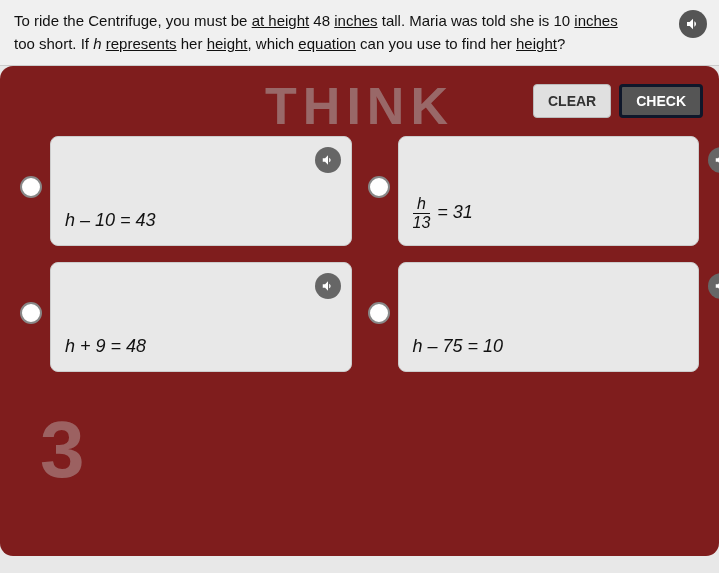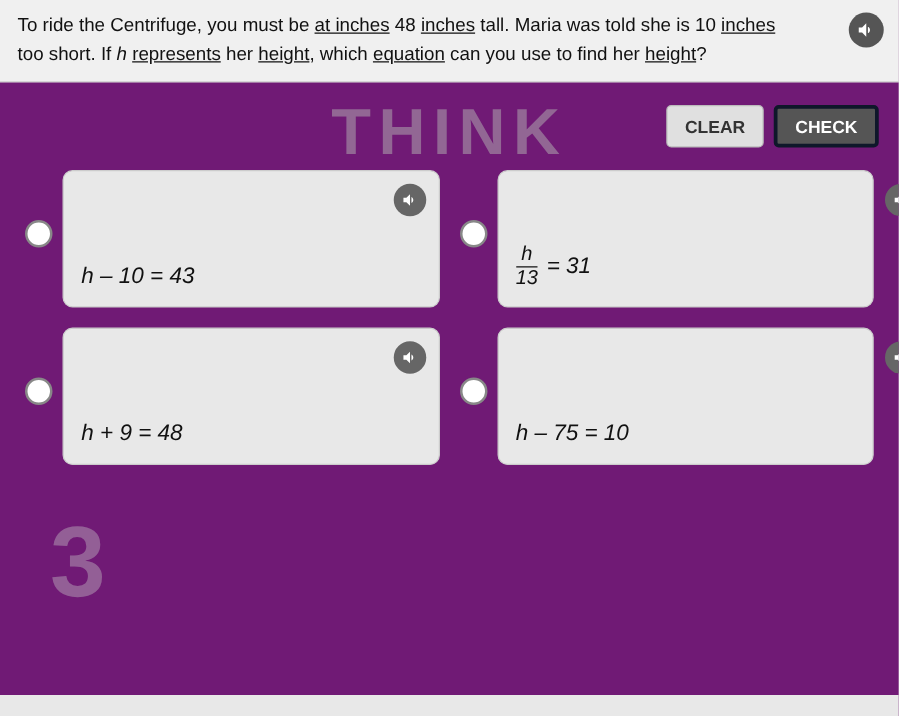--- a/index.html
+++ b/index.html
@@ -44,24 +44,25 @@
       cursor: pointer;
     }
 
     .volume-top-right svg {
       fill: white;
       width: 16px;
       height: 16px;
     }
 
     .main-area {
-      background: #701a75;
+      background: #7f1d1d;
       position: relative;
       padding: 0;
       min-height: 490px;
+      border-radius: 13px;
     }
 
     .think-watermark {
       position: absolute;
       top: 10px;
       left: 50%;
       transform: translateX(-50%);
       font-size: 52px;
       font-weight: bold;
       color: rgba(180, 180, 180, 0.5);
@@ -225,21 +226,21 @@
 
     .bg-num-1 { top: 70px; left: 60px; }
     .bg-num-2 { top: 60px; right: 200px; }
     .bg-num-3 { bottom: 60px; left: 40px; }
   </style>
 </head>
 <body>
 
 <div class="top-bar">
   <div class="top-bar-text">
-    To ride the Centrifuge, you must be <span class="underline">at inches</span> 48 <span class="underline">inches</span> tall. Maria was told she is 10 <span class="underline">inches</span><br>
+    To ride the Centrifuge, you must be <span class="underline">at height</span> 48 <span class="underline">inches</span> tall. Maria was told she is 10 <span class="underline">inches</span><br>
     too short. If <span style="font-style:italic">h</span> <span class="underline">represents</span> her <span class="underline">height</span>, which <span class="underline">equation</span> can you use to find her <span class="underline">height</span>?
   </div>
   <div class="volume-top-right">
     <svg viewBox="0 0 24 24" xmlns="http://www.w3.org/2000/svg">
       <path d="M3 9v6h4l5 5V4L7 9H3zm13.5 3c0-1.77-1.02-3.29-2.5-4.03v8.05c1.48-.73 2.5-2.25 2.5-4.02z"></path>
     </svg>
   </div>
 </div>
 
 <div class="main-area">

